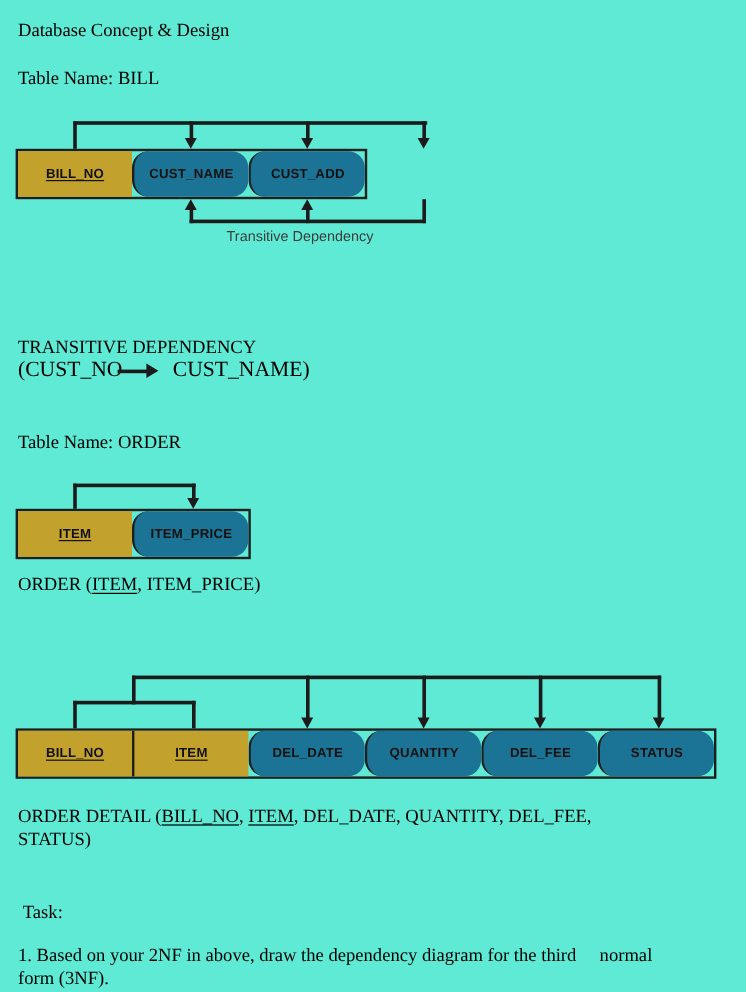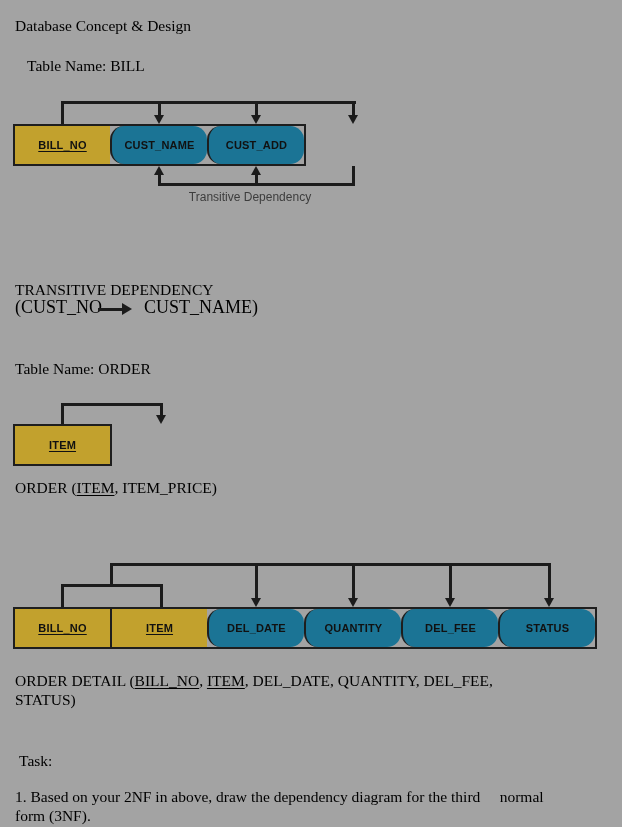--- a/index.html
+++ b/index.html
@@ -1,17 +1,17 @@
 <!DOCTYPE html>
 <html><head>
 <meta charset="utf-8">
 <style>
   html,body { margin:0; padding:0; background:#ffffff; }
   .page {
-    position:relative; width:622px; height:827px; background:#a3a3a3;
+    position:relative; width:622px; height:827px; background:#5eead4;
     font-family:"Liberation Serif", serif; color:#000000; overflow:hidden;
   }
   .t { position:absolute; font-size:15.5px; line-height:19px; white-space:pre; }
   .diagram { position:absolute; }
   .dtable { position:absolute; display:flex; border:2px solid #1e1e1e; }
   .cell {
     width:95px; height:38px; display:flex; align-items:center; justify-content:center;
     border-left:2px solid #1e1e1e;
     font-family:"Liberation Sans", sans-serif; font-weight:bold; font-size:11px;
     color:#111111; letter-spacing:0.2px;
@@ -35,21 +35,21 @@
                   border-left:10px solid #1b1b1b; border-top:6px solid transparent;
                   border-bottom:6px solid transparent; }
 </style>
 </head>
 <body>
 
 <div class="page">
 
   <div class="t" style="left:15px; top:16px;">Database Concept &amp; Design</div>
 
-  <div class="t" style="left:27px; top:56px;font-family:Liberation Serif, serif;">Table Name: BILL</div>
+  <div class="t" style="left:15px; top:56px;font-family:Liberation Serif, serif;">Table Name: BILL</div>
 
   <div class="diagram" style="left:13px; top:95px; width:430px; height:118px;">
 
     <div class="hl" style="left:48px; top:6px; width:295px;"></div>
     <div class="vl" style="left:48px; top:6px; height:23px;"></div>
     <div class="vl" style="left:145px; top:6px; height:15px;"></div>
     <div class="ahd" style="left:141px; top:20px;"></div>
     <div class="vl" style="left:242px; top:6px; height:15px;"></div>
     <div class="ahd" style="left:238px; top:20px;"></div>
     <div class="vl" style="left:339px; top:6px; height:15px;"></div>
@@ -91,20 +91,23 @@
 
   <div class="diagram" style="left:13px; top:395px; width:260px; height:76px;">
     <div class="hl" style="left:48px; top:8px; width:102px;"></div>
     <div class="vl" style="left:48px; top:8px; height:21px;"></div>
     <div class="vl" style="left:147px; top:8px; height:13px;"></div>
     <div class="ahd" style="left:143px; top:20px;"></div>
 
     <div class="dtable" style="left:0; top:29px;">
       <div class="cell gold">
         <span class="u">ITEM</span>
+      </div>
+      <div class="cell teal">
+        <span>ITEM_PRICE</span>
       </div>
     </div>
   </div>
 
   <div class="t" style="left:15px; top:478px;"><span>ORDER (</span><span class="u">ITEM</span><span>, ITEM_PRICE)</span></div>
 
 
   <div class="diagram" style="left:13px; top:556px; width:600px; height:96px;">
 
     <div class="hl" style="left:97px; top:7px; width:441px;"></div>

